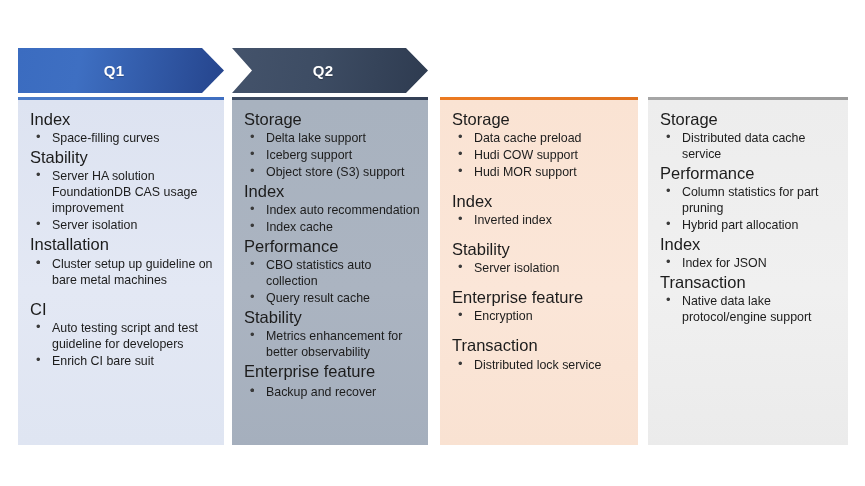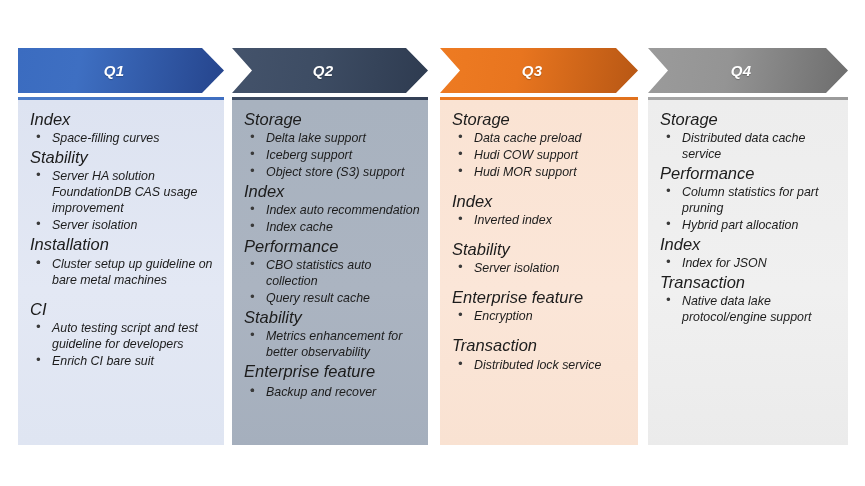--- a/index.html
+++ b/index.html
@@ -13,21 +13,20 @@
     font-family: "Liberation Sans", sans-serif;
     overflow: hidden;
     position: relative;
   }
 
   #roadmap {
     position: absolute;
     left: 0; top: 0;
     width: 865px;
     height: 486px;
-    font-style: italic;
   }
 
   .column {
     position: absolute;
     top: 0;
     height: 486px;
   }
 
   
   .banner {
@@ -223,24 +222,20 @@
         <div class="group">
           <div class="group-title">Enterprise feature</div>
           <ul class="bullets">
             <li><span class="dot">•</span></li>
             <li><span class="dot">•</span><span>Backup and recover</span></li>
           </ul>
         </div>
       </div>
     </div>
     <div class="column" id="col-q3">
-      <div class="banner">
-        <div class="banner-shape"></div>
-        <div class="banner-label">Q3</div>
-      </div>
       <div class="panel-topbar"></div>
       <div class="panel">
         <div class="group">
           <div class="group-title">Storage</div>
           <ul class="bullets">
             <li><span class="dot">•</span><span>Data cache preload</span></li>
             <li><span class="dot">•</span><span>Hudi COW support</span></li>
             <li><span class="dot">•</span><span>Hudi MOR support</span></li>
           </ul>
         </div>
@@ -264,24 +259,20 @@
         </div>
         <div class="group spaced">
           <div class="group-title">Transaction</div>
           <ul class="bullets">
             <li><span class="dot">•</span><span>Distributed lock service</span></li>
           </ul>
         </div>
       </div>
     </div>
     <div class="column" id="col-q4">
-      <div class="banner">
-        <div class="banner-shape"></div>
-        <div class="banner-label">Q4</div>
-      </div>
       <div class="panel-topbar"></div>
       <div class="panel">
         <div class="group">
           <div class="group-title">Storage</div>
           <ul class="bullets">
             <li><span class="dot">•</span><span>Distributed data cache service</span></li>
           </ul>
         </div>
         <div class="group">
           <div class="group-title">Performance</div>

